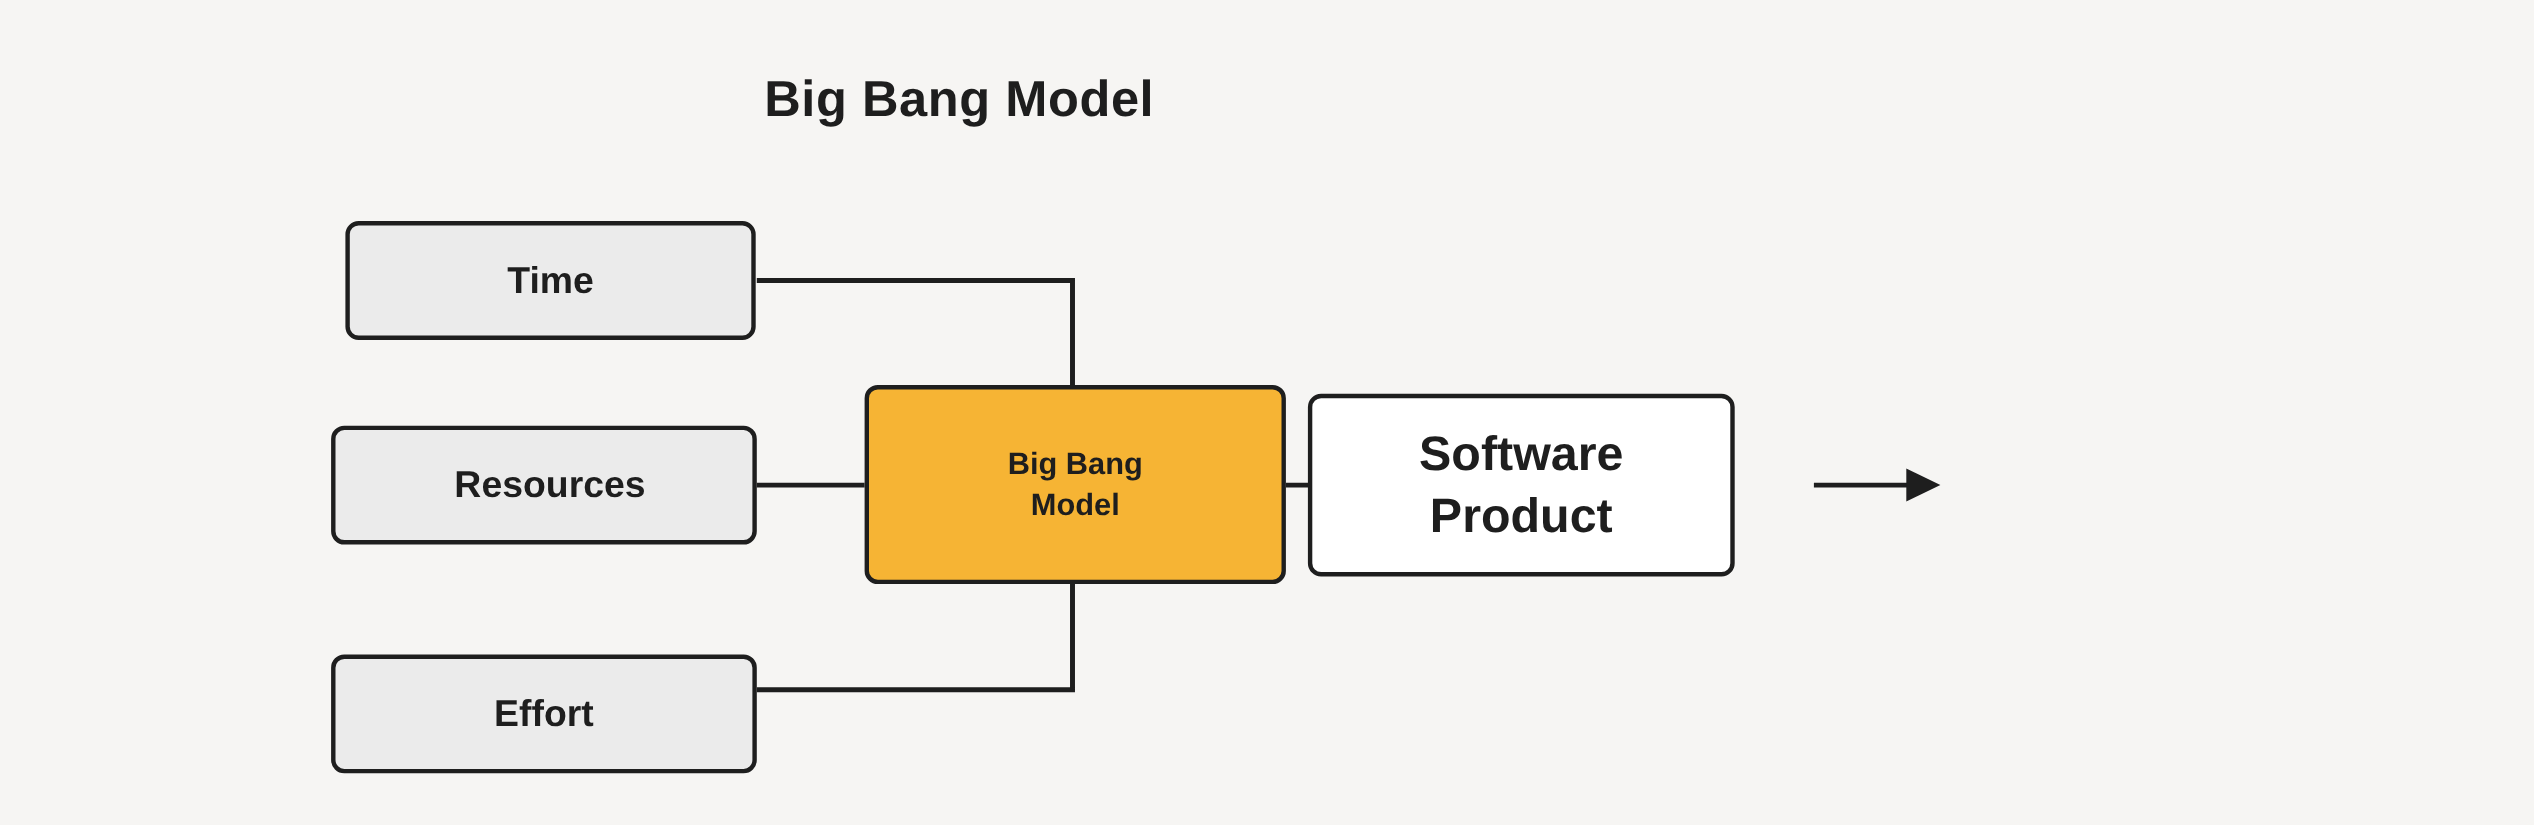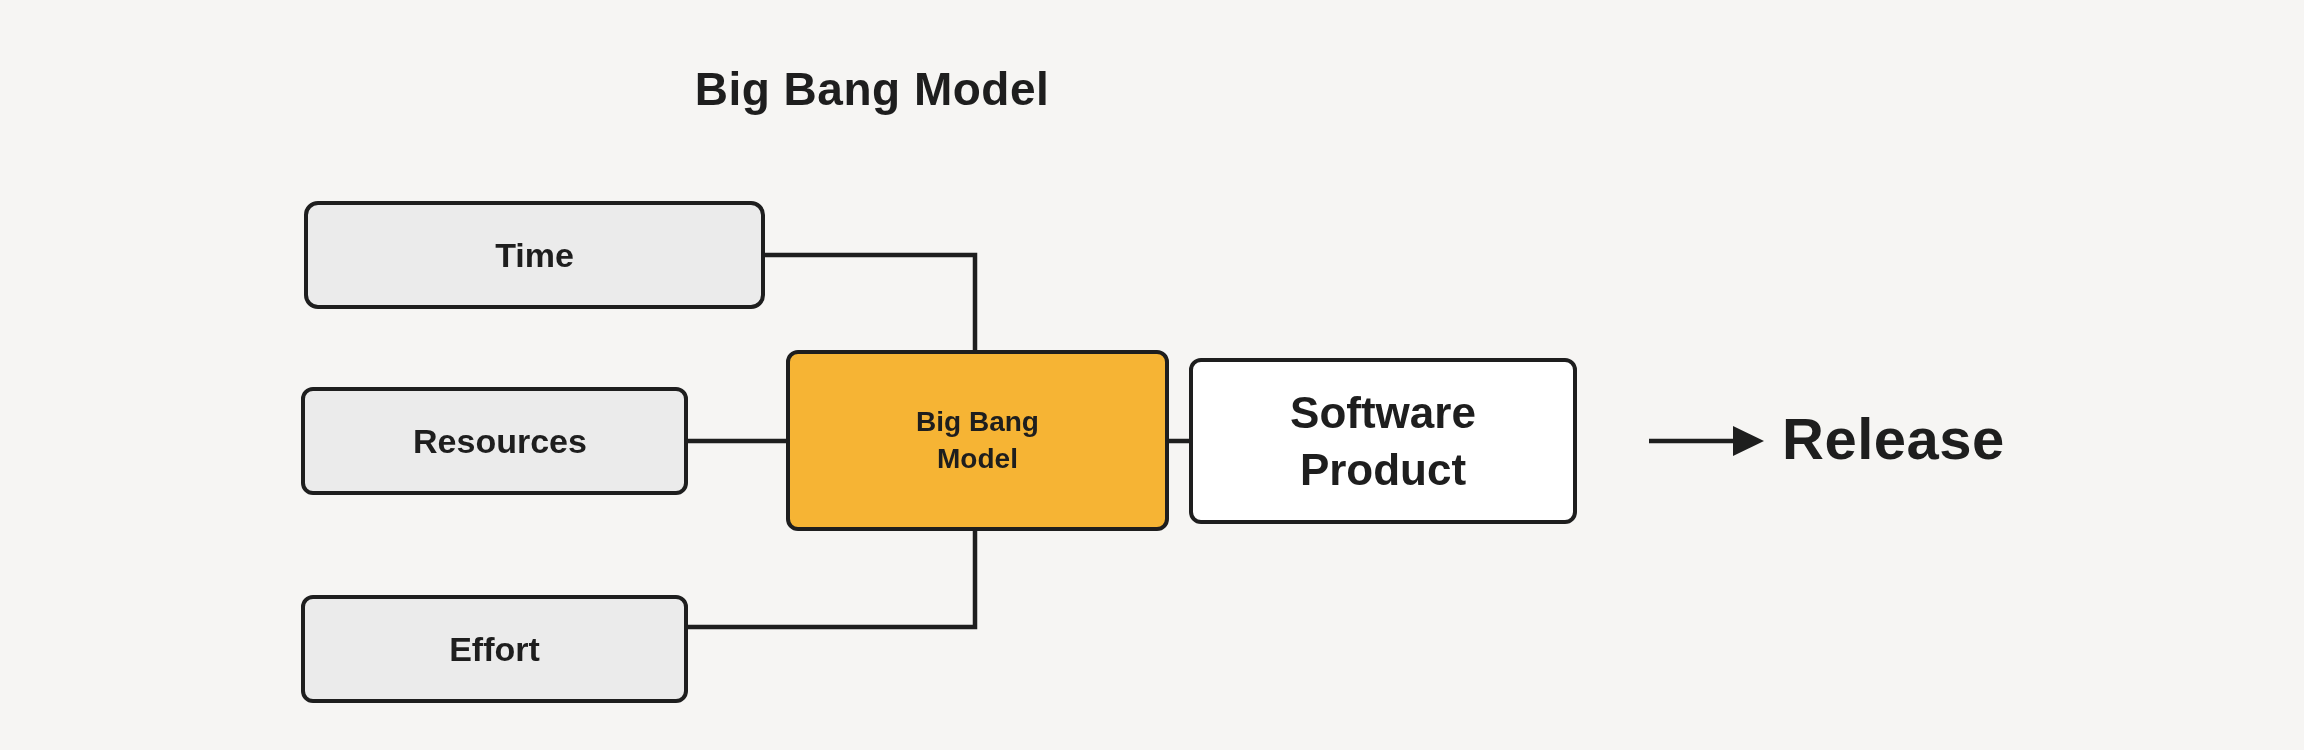--- a/index.html
+++ b/index.html
@@ -44,21 +44,21 @@
     border: 4px solid var(--line);
     border-radius: 12px;
     font-weight: 700;
     font-size: 34px;
     background: var(--box-fill);
   }
   .node .label {
     white-space: pre-line;
     line-height: 1.3;
   }
-  .node-time      { left: 304px; top: 201px; width: 461px; height: 108px; border-radius: 14px; }
+  .node-time      { left: 314px; top: 201px; width: 373px; height: 108px; }
   .node-resources { left: 301px; top: 387px; width: 387px; height: 108px; padding-left: 11px; }
   .node-effort    { left: 301px; top: 573px; width: 387px; height: 108px; margin-top: 22px; }
   .node-model {
     left: 786px; top: 350px; width: 383px; height: 181px;
     background: var(--model-fill);
     font-size: 28px;
   }
   .node-product {
     left: 1189px; top: 358px; width: 388px; height: 166px;
     background: var(--product-fill);
@@ -122,15 +122,14 @@
   <div class="node node-model">
     <span class="label">Big Bang
 Model</span>
   </div>
 
   <div class="node node-product">
     <span class="label">Software
 Product</span>
   </div>
 
-  <div class="release-label">Release</div>
 
 </div>
 
 </body></html>

